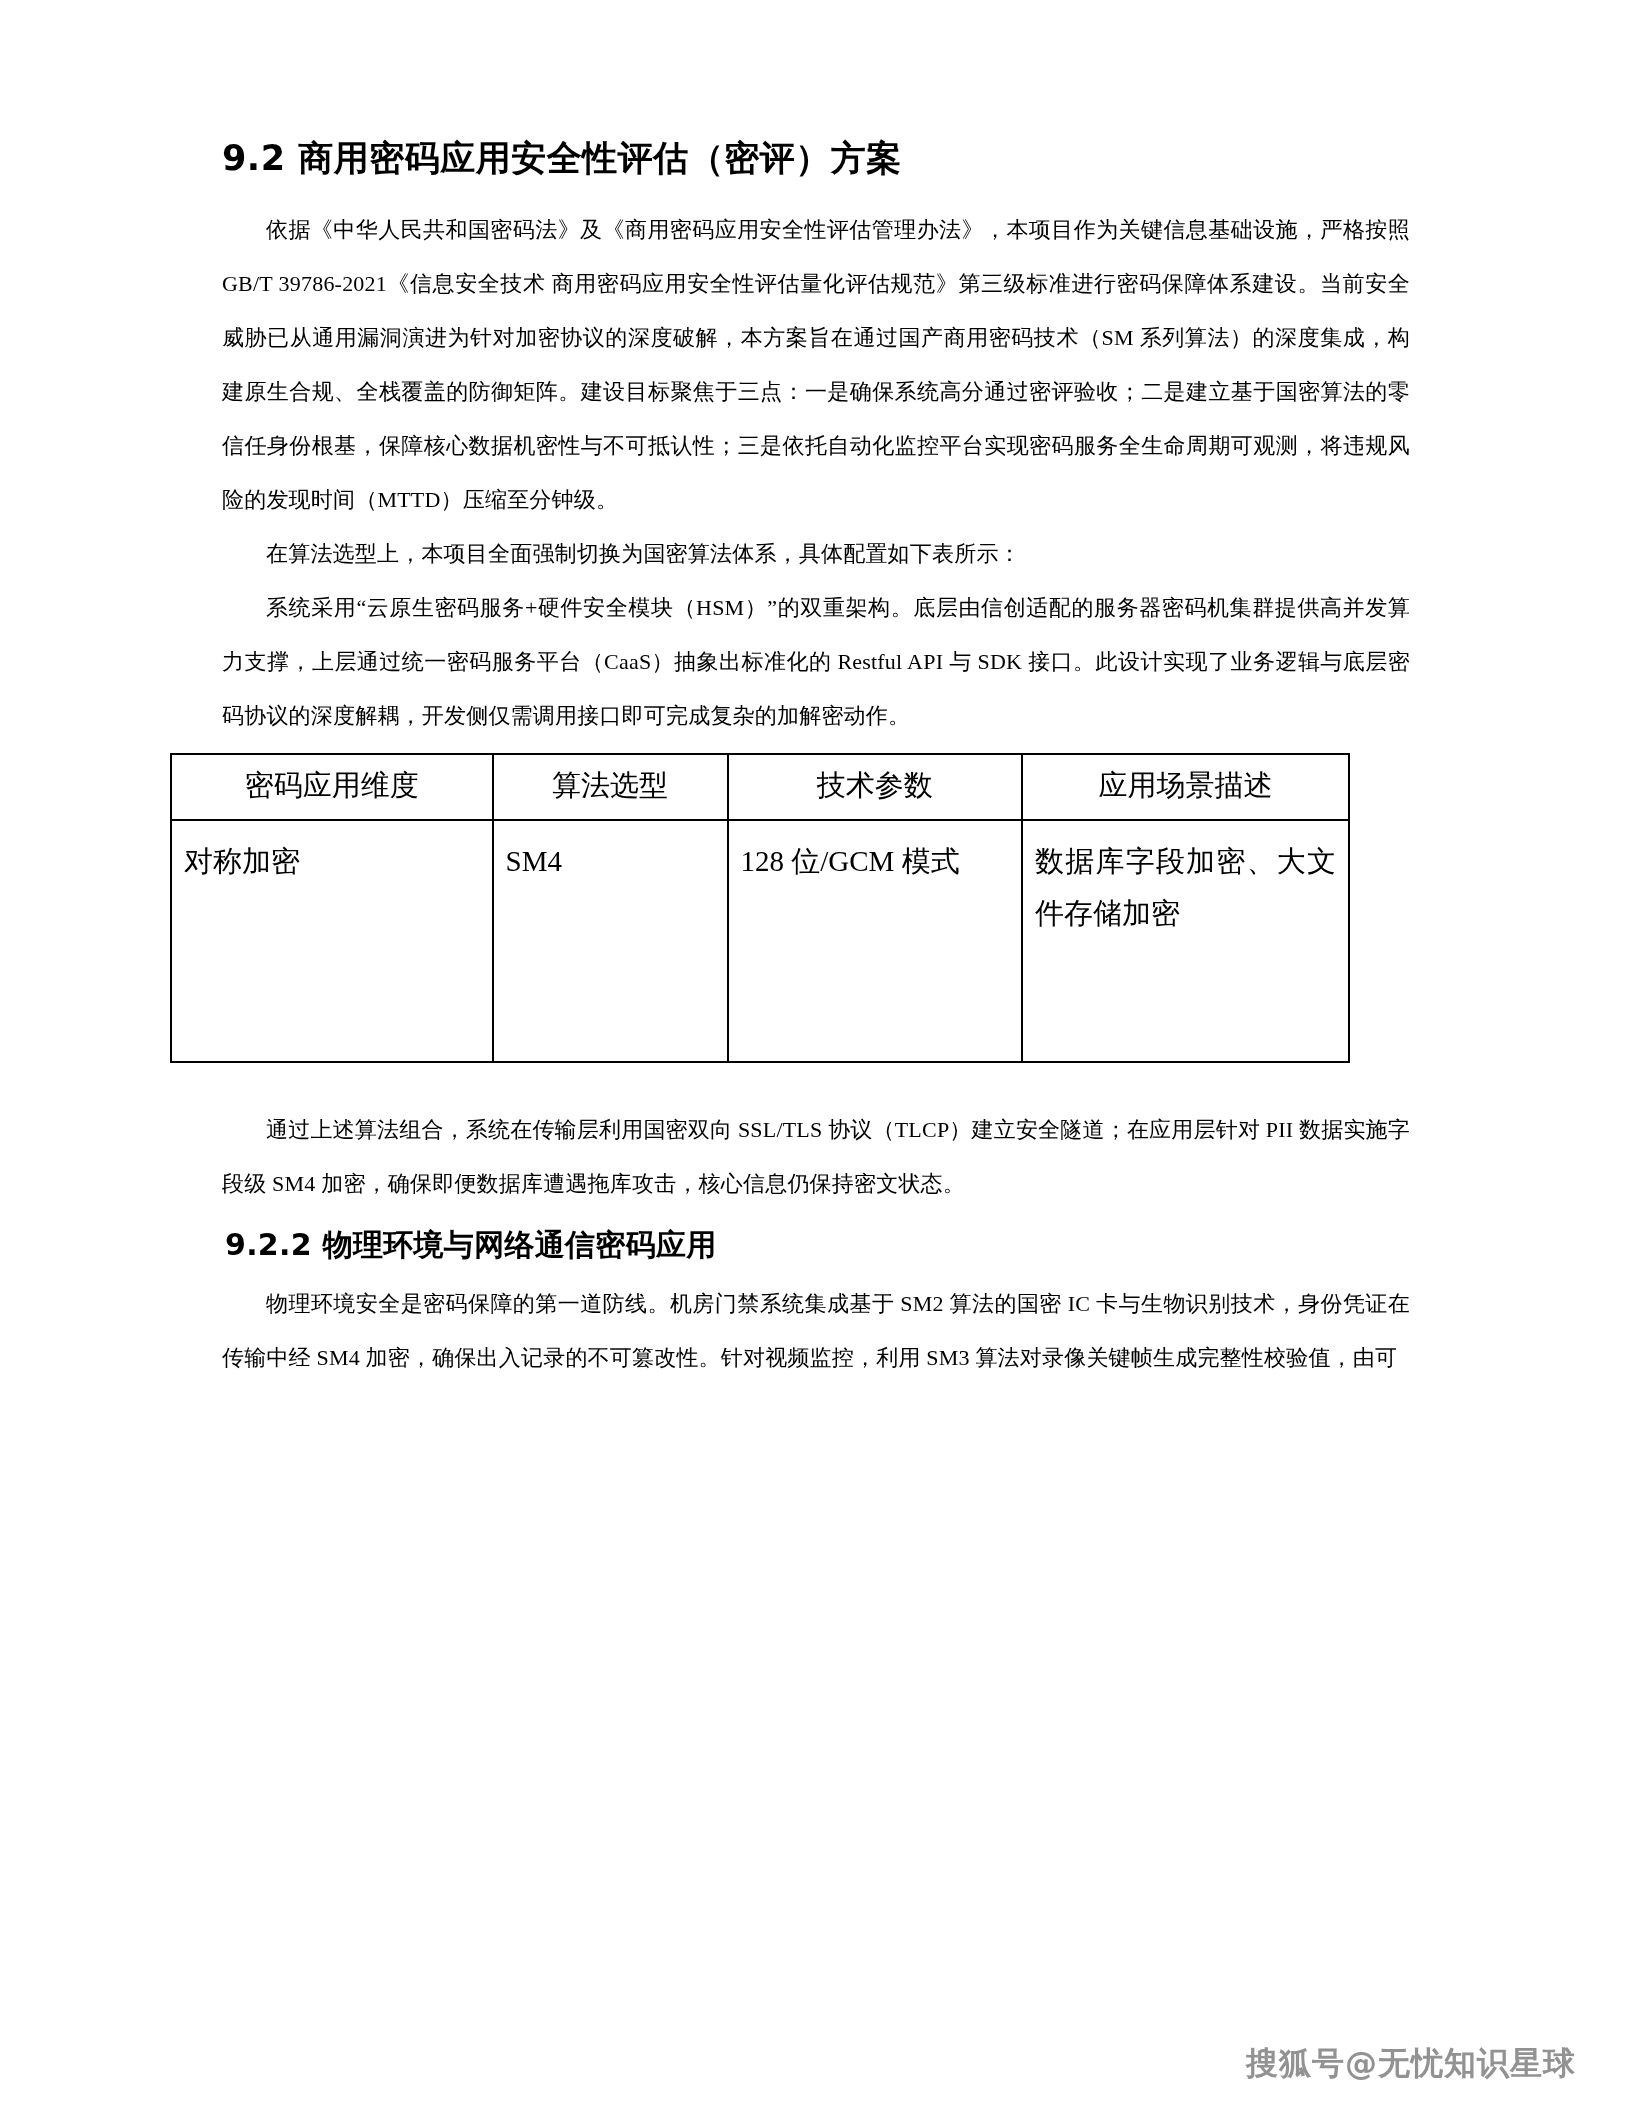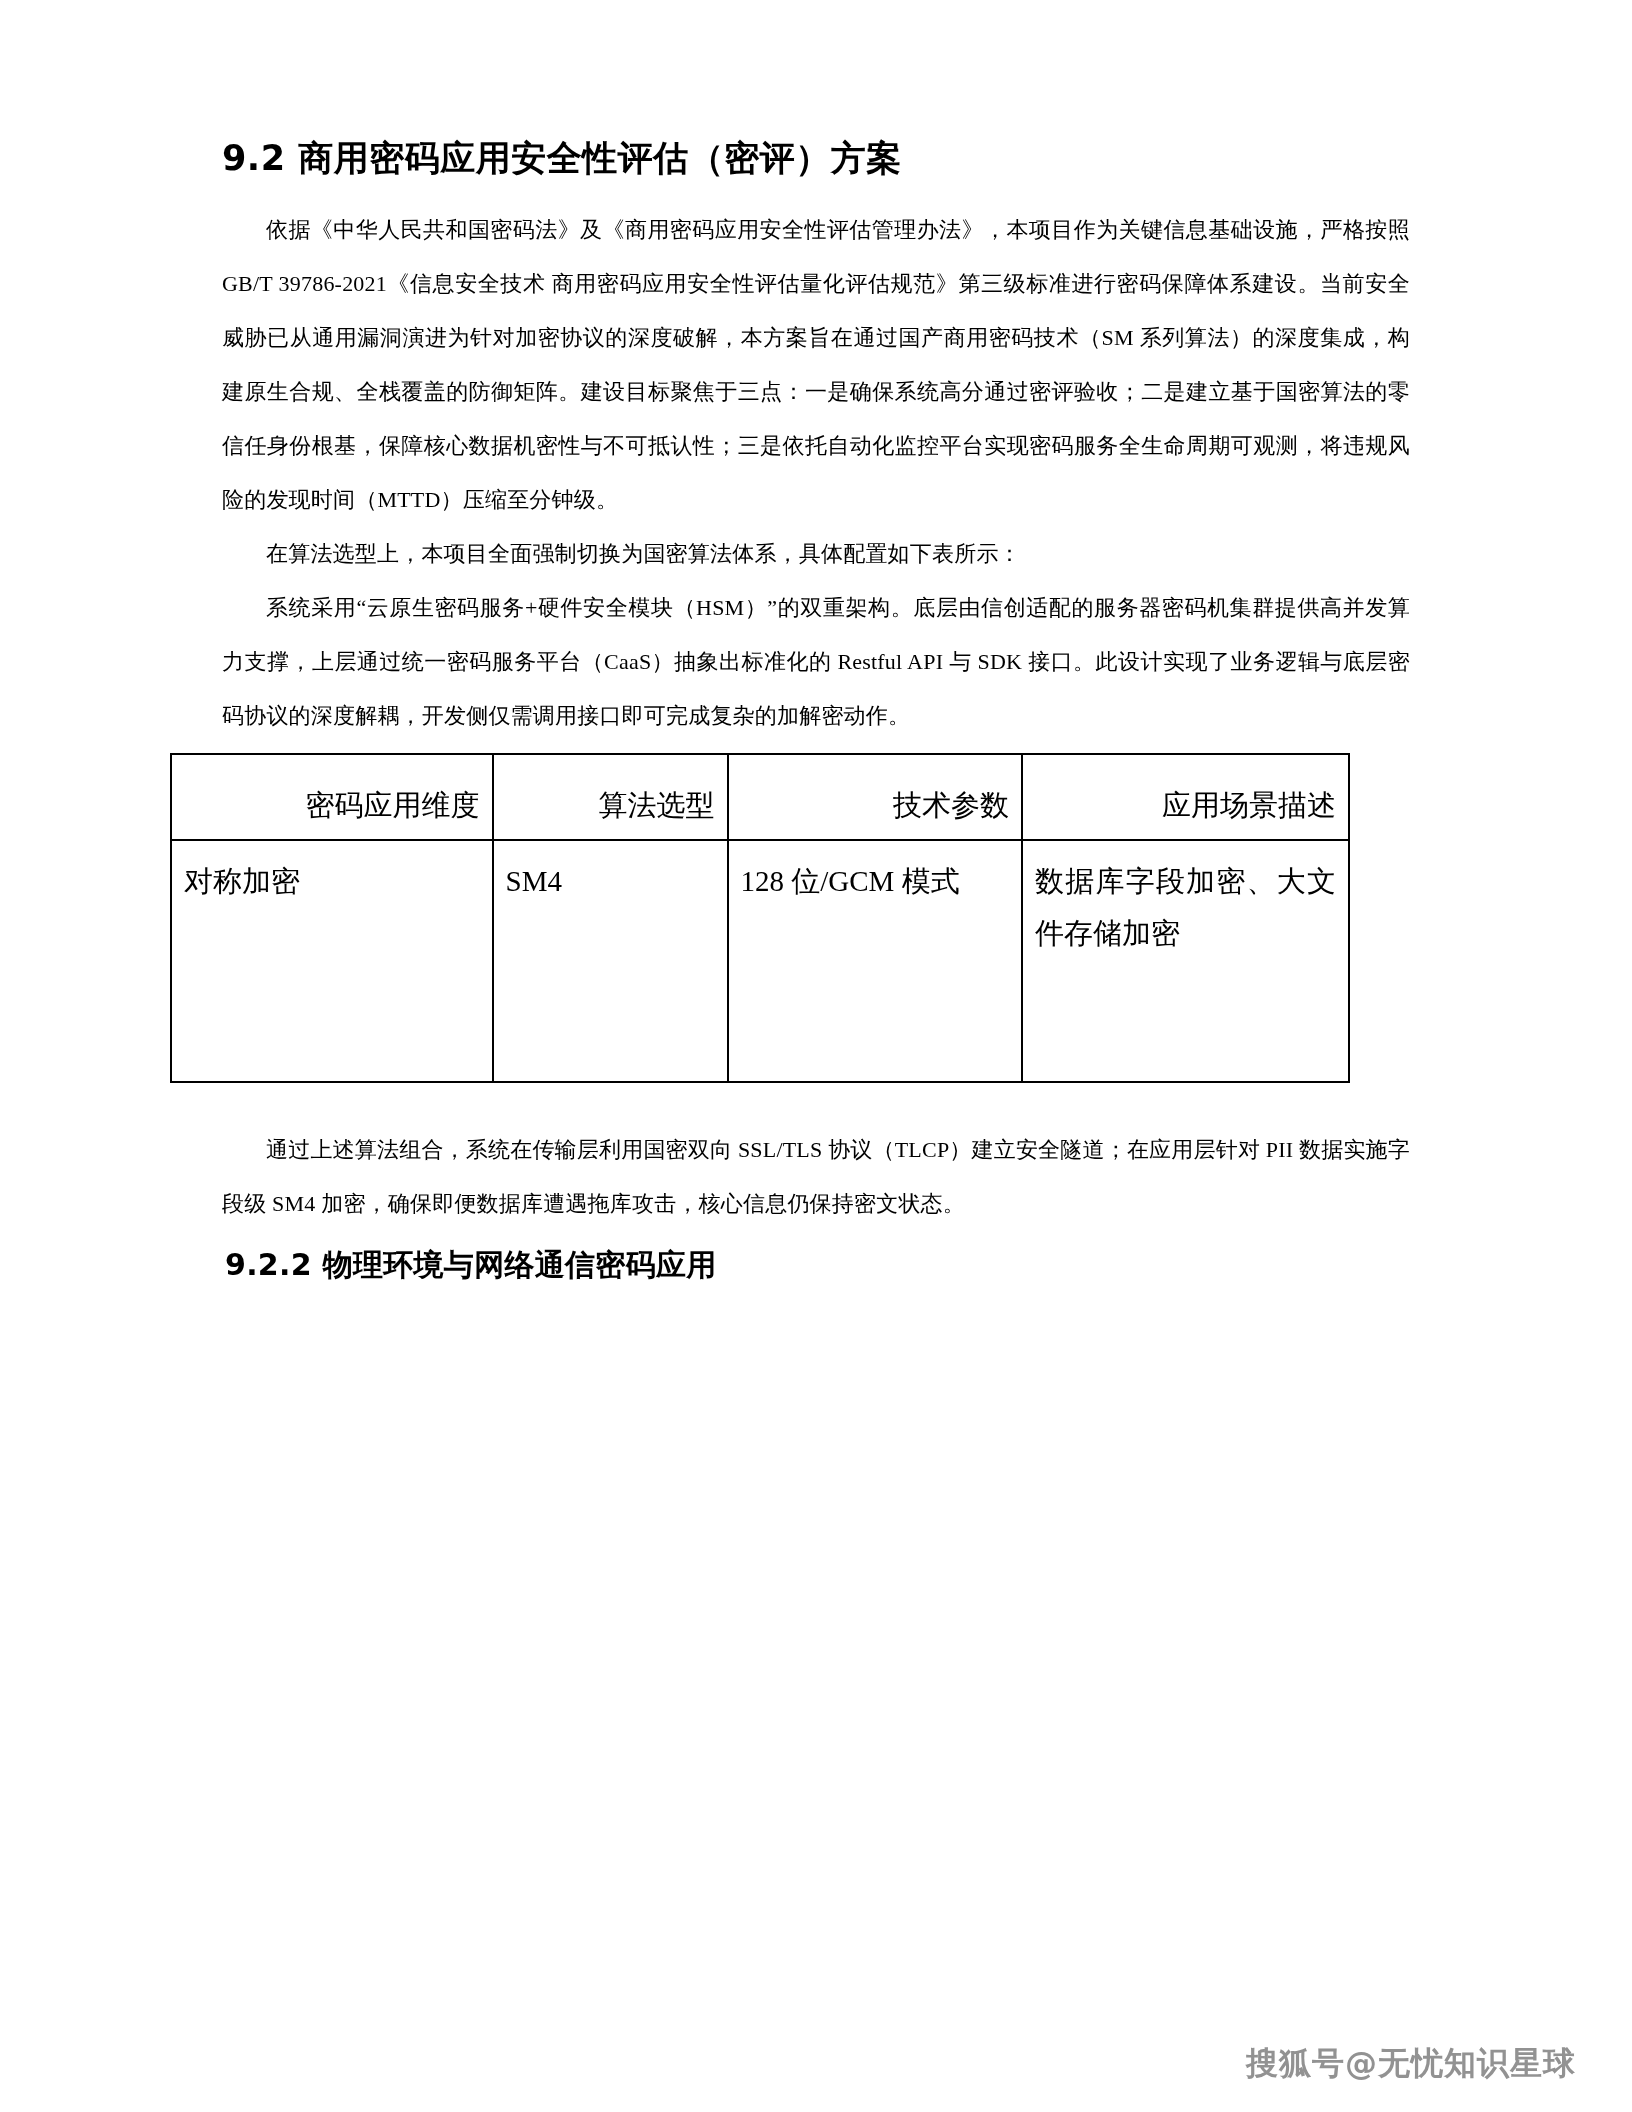--- a/index.html
+++ b/index.html
@@ -76,23 +76,23 @@
     font-family: "Liberation Serif", "DejaVu Serif", serif;
   }
   table.algo-table td, table.algo-table th {
     border: 2px solid #000000;
     vertical-align: top;
     padding: 14px 12px 14px 12px;
     line-height: 52px;
     font-weight: normal;
   }
   table.algo-table thead th {
-    text-align: right;
+    text-align: center;
     line-height: 44px;
-    padding-top: 28px;
+    padding-top: 8px;
     padding-bottom: 12px;
   }
   table.algo-table tbody td {
     text-align: justify;
     text-justify: inter-ideograph;
     text-indent: 0;
   }
   table.algo-table tbody td.lead {
     text-align: left;
   }
@@ -161,17 +161,18 @@
     </table>
 
     <div class="gap-lg"></div>
 
     <p class="body">通过上述算法组合，系统在传输层利用国密双向 SSL/TLS 协议（TLCP）建立安全隧道；在应用层针对 PII 数据实施字段级 SM4 加密，确保即便数据库遭遇拖库攻击，核心信息仍保持密文状态。</p>
 
     <div class="h3-wrap">
       <h3 class="sub-title">9.2.2 物理环境与网络通信密码应用</h3>
     </div>
 
+    <p class="body">物理环境安全是密码保障的第一道防线。机房门禁系统集成基于 SM2 算法的国密 IC 卡与生物识别技术，身份凭证在传输中经 SM4 加密，确保出入记录的不可篡改性。针对视频监控，利用 SM3 算法对录像关键帧生成完整性校验值，由可</p>
 
   </div>
 
   <div class="watermark">搜狐号@无忧知识星球</div>
 </div>
 
 </body></html>

